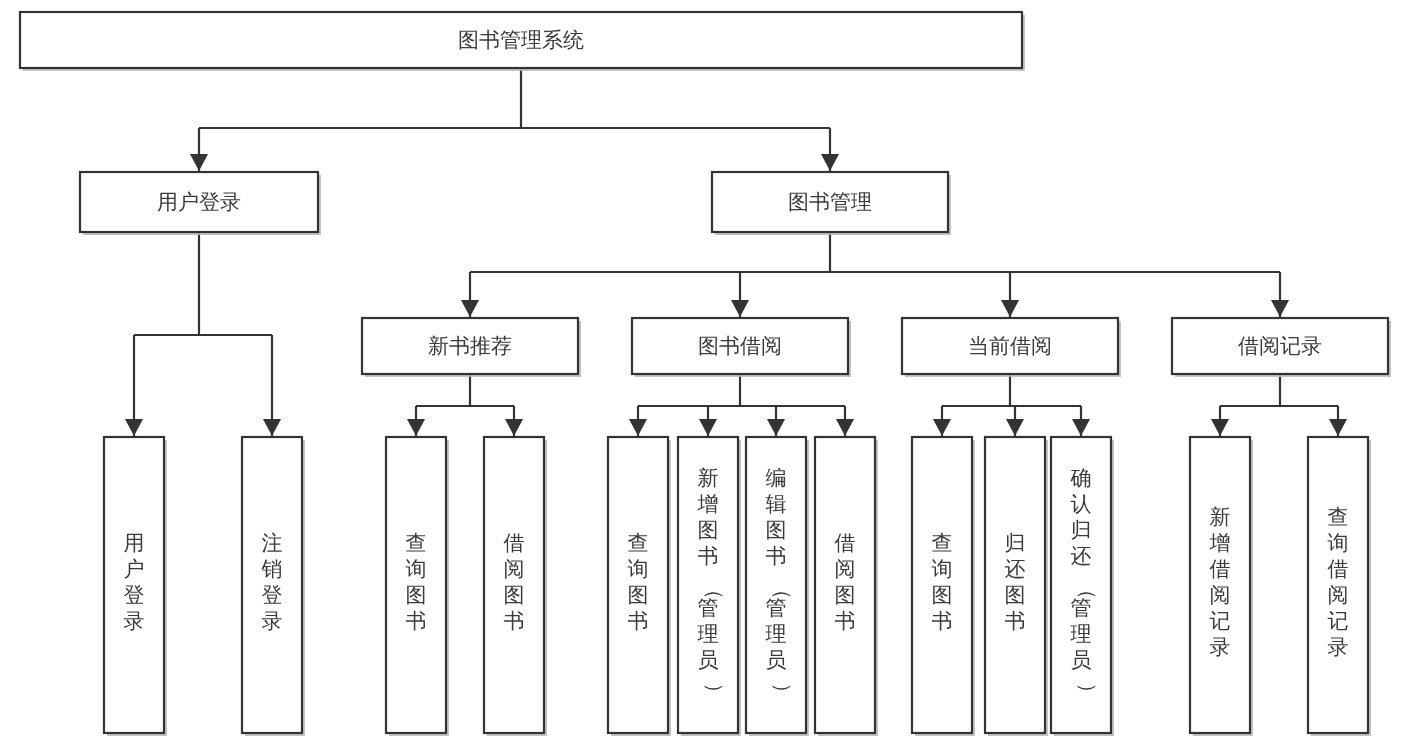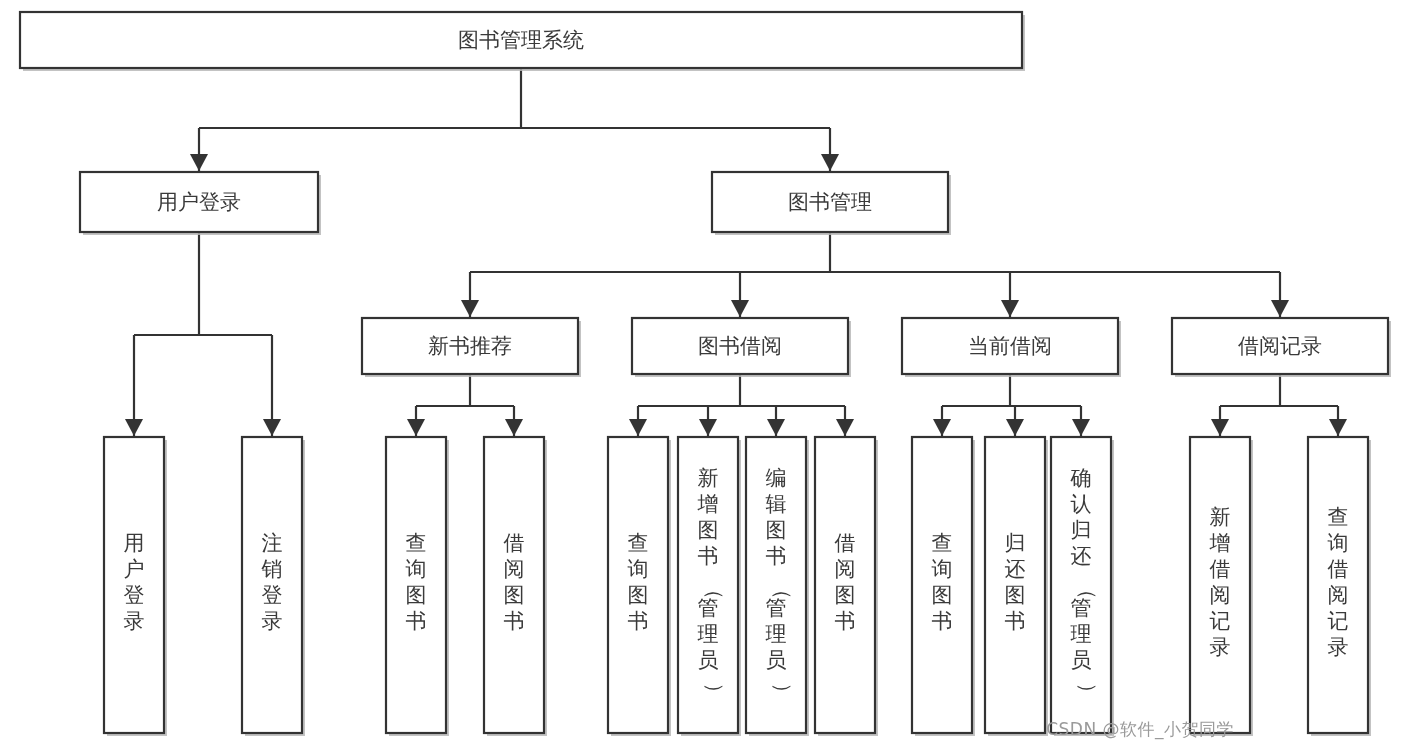--- a/index.html
+++ b/index.html
@@ -286,14 +286,13 @@
           <rect x="1308" y="437" width="60" height="296" class="node-box"></rect>
           <text x="1338" y="524" class="node-label-vertical">查</text>
           <text x="1338" y="550" class="node-label-vertical">询</text>
           <text x="1338" y="576" class="node-label-vertical">借</text>
           <text x="1338" y="602" class="node-label-vertical">阅</text>
           <text x="1338" y="628" class="node-label-vertical">记</text>
           <text x="1338" y="654" class="node-label-vertical">录</text>
         </g>
       </g>
   </svg>
-  <div class="watermark">CSDN @软件_小贺同学</div>
 </div>
 
 </body></html>

